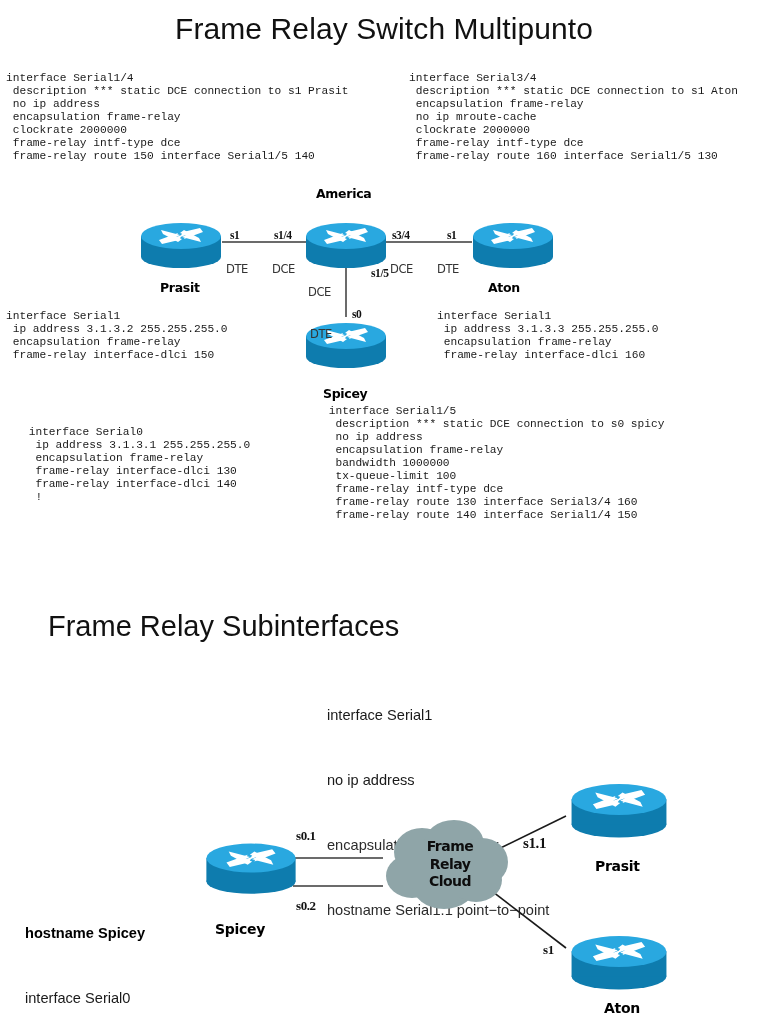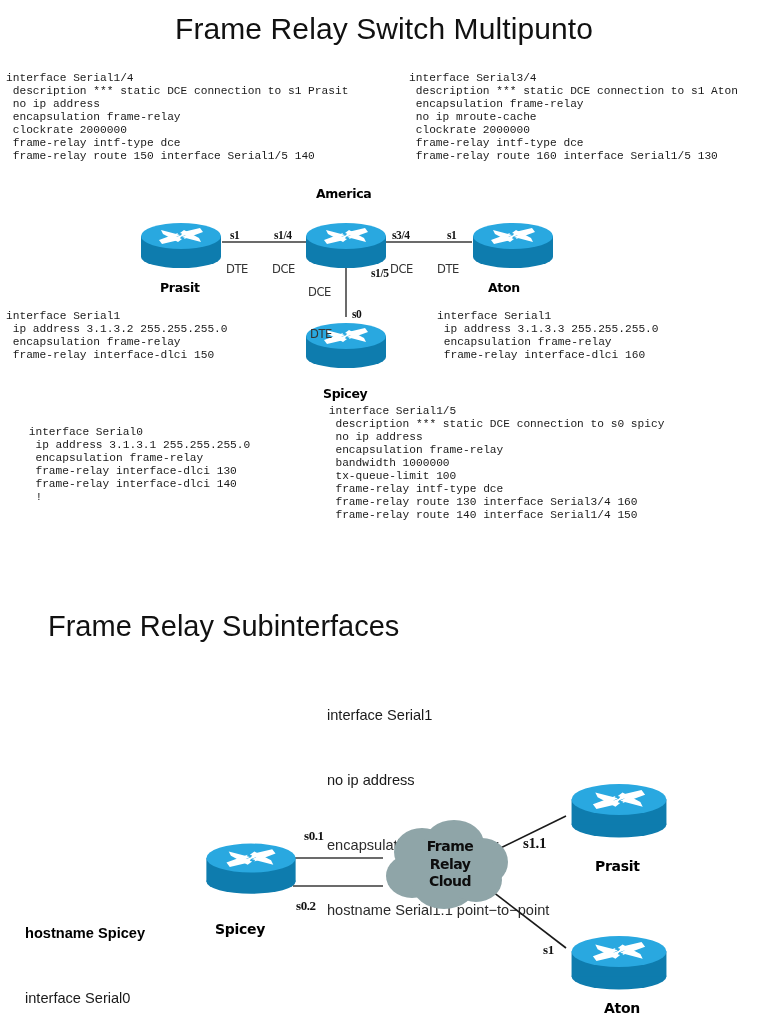--- a/index.html
+++ b/index.html
@@ -279,16 +279,16 @@
     <g fill="#ffffff">
       <path d="M21 22 L40 15 L38 19 L44 17 L41 22 L24 26 Z"></path>
       <path d="M65 14 L46 21 L48 17 L42 19 L45 14 L62 10 Z"></path>
       <path d="M23 12 L42 17 L38 19 L44 21 L40 24 L25 16 Z"></path>
       <path d="M63 24 L44 19 L48 17 L42 15 L46 12 L61 20 Z"></path>
     </g>
   </svg>
 </div>
 <div class="abs devname" style="left:604px;top:1000px;font-size:14px;">Aton</div>
 
-<div class="abs port" style="left:296px;top:828px;font-size:13px;margin-left:8px;">s0.1</div>
+<div class="abs port" style="left:296px;top:828px;font-size:13px;">s0.1</div>
 <div class="abs port" style="left:296px;top:898px;font-size:13px;">s0.2</div>
 <div class="abs port" style="left:523px;top:835px;font-size:15px;">s1.1</div>
 <div class="abs port" style="left:543px;top:942px;font-size:13px;">s1</div>
 
 </body></html>

